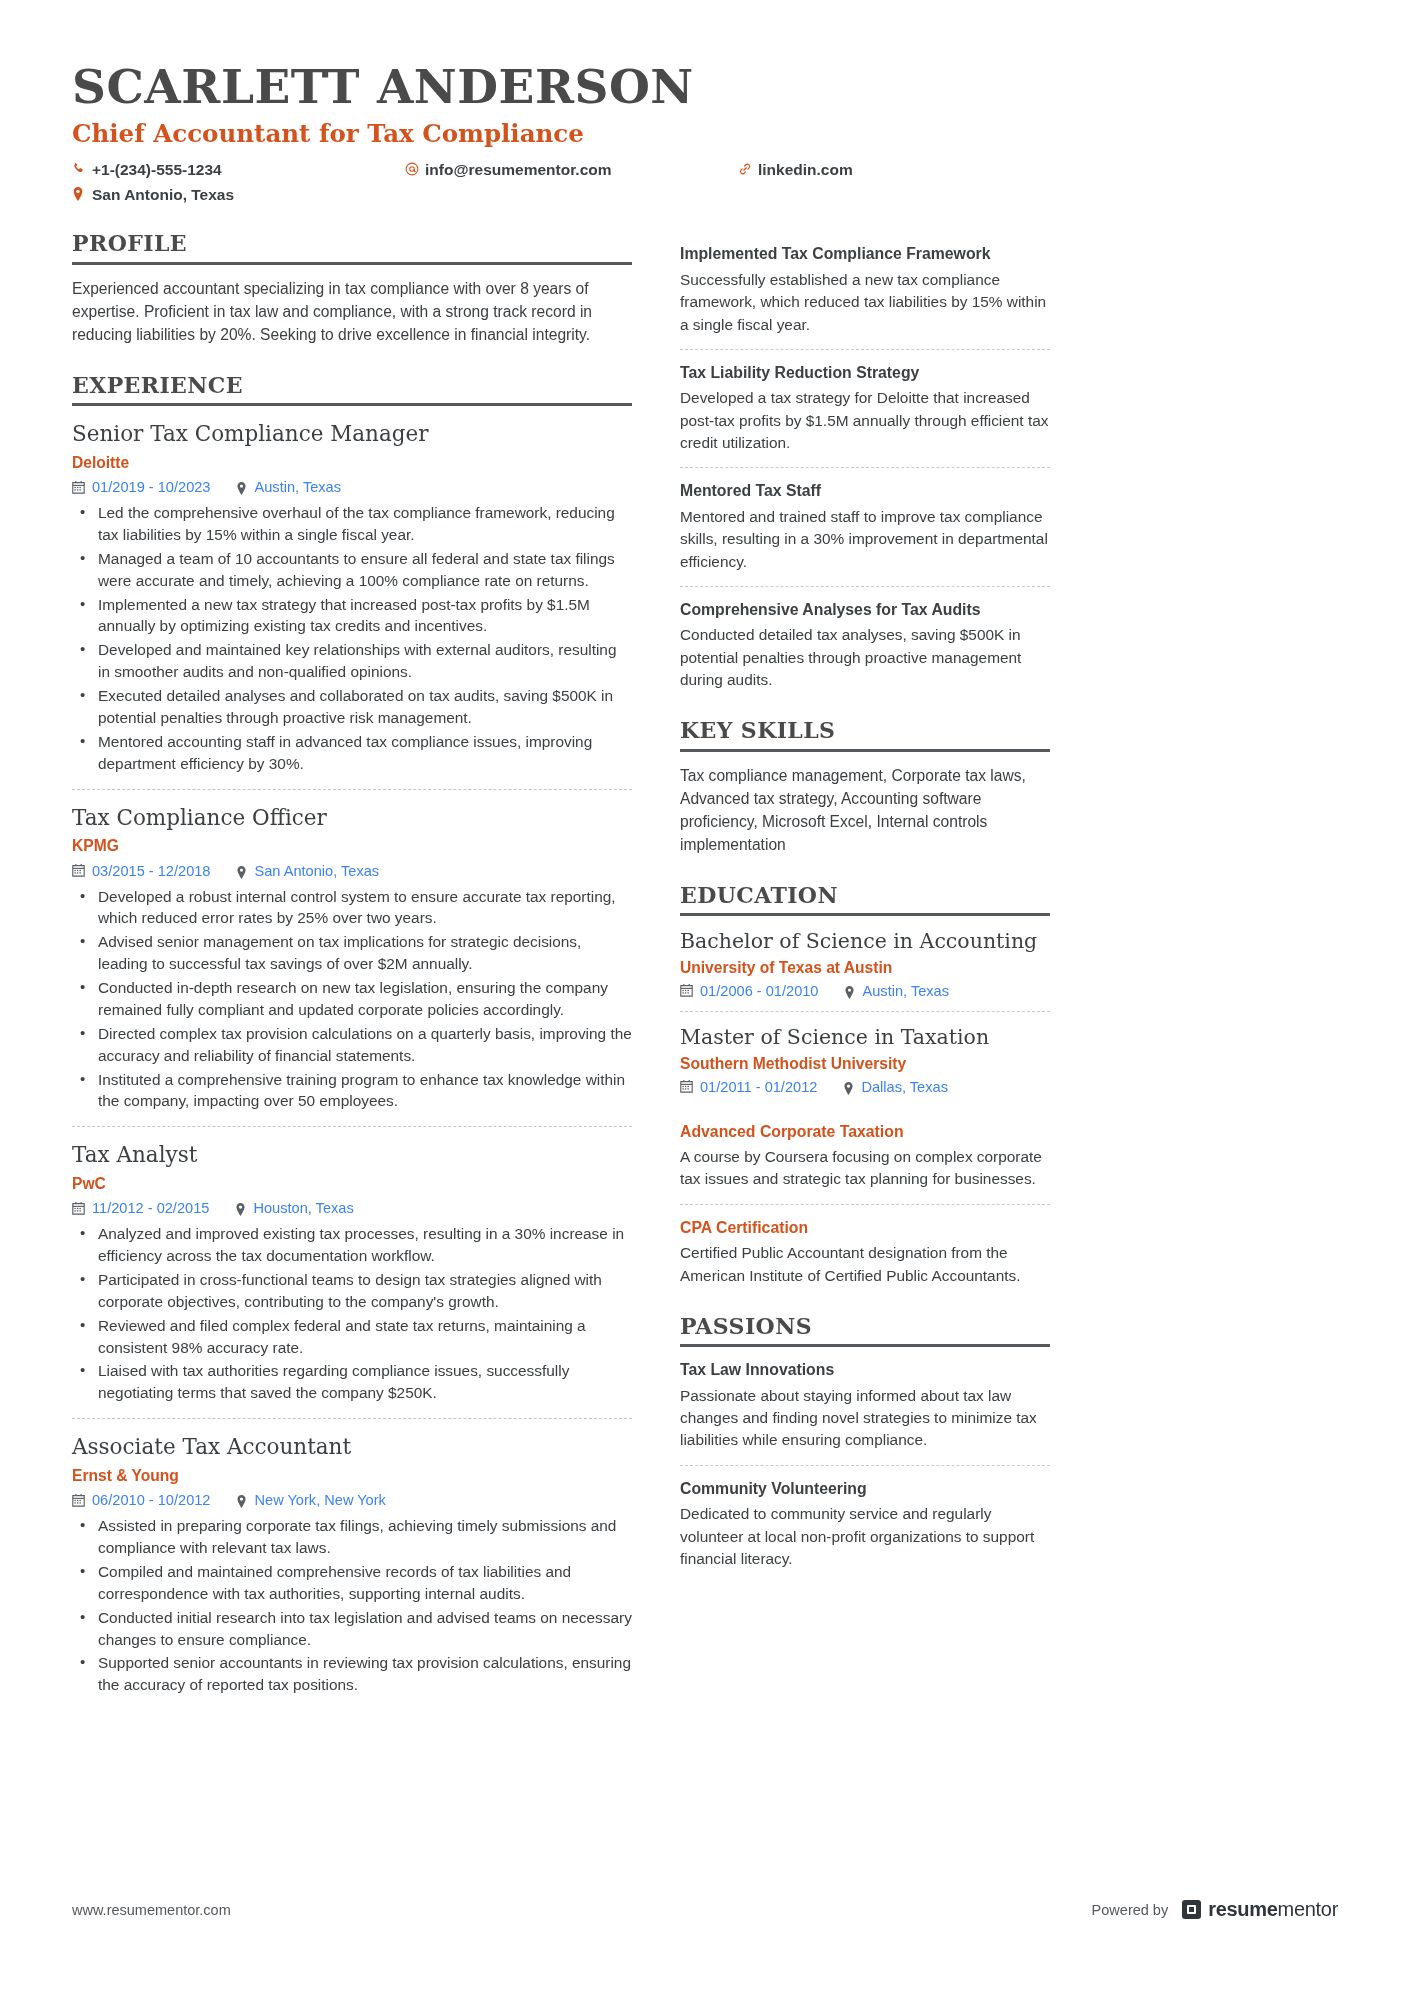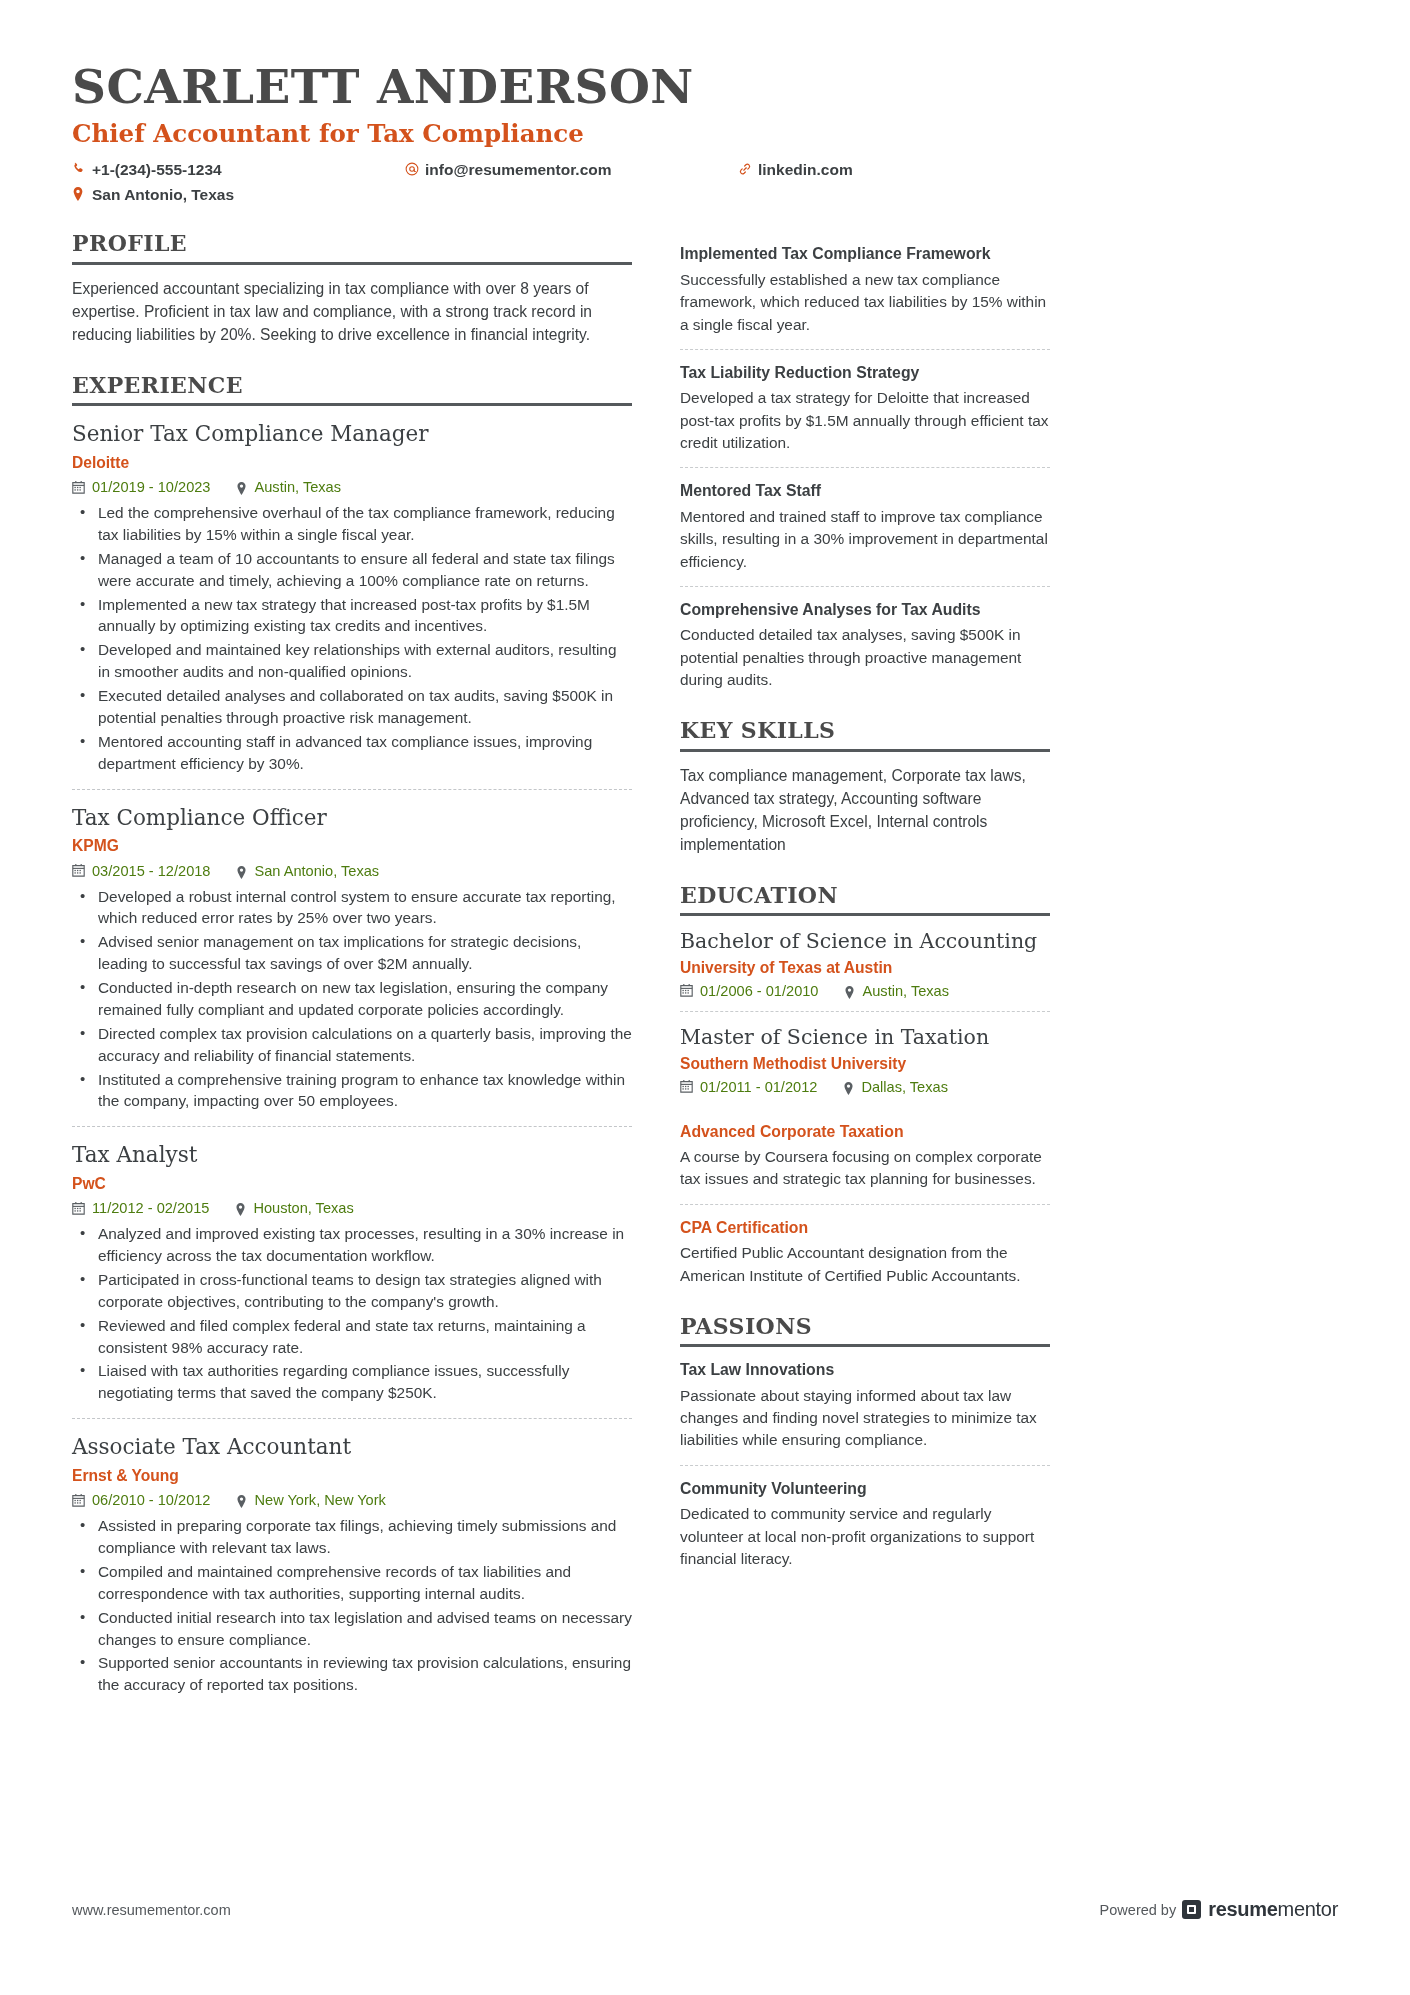--- a/index.html
+++ b/index.html
@@ -107,21 +107,21 @@
     font-weight: 700;
     color: #d4521c;
     margin-top: 4px;
     line-height: 1.35;
   }
   .job-meta {
     display: flex;
     align-items: center;
     margin-top: 6px;
     font-size: 14.6px;
-    color: #4d7c0f;
+    color: #3b82f6;
   }
   .job-meta .m-date { display: flex; align-items: center; margin-right: 26px; }
   .job-meta .m-loc  { display: flex; align-items: flex-end; }
   .job-meta .gi { margin-right: 7px; display: inline-flex; color: #5a5f63; }
   ul.bullets { list-style: none; margin-top: 7px; }
   ul.bullets li {
     position: relative;
     padding-left: 26px;
     font-size: 15.4px;
     line-height: 1.42;
@@ -209,21 +209,21 @@
     left: 72px;
     right: 72px;
     bottom: 74px;
     display: flex;
     align-items: center;
     justify-content: space-between;
     font-size: 14.5px;
     color: #54585c;
   }
   .footer-right { display: flex; align-items: center; }
-  .powered-by { margin-right: 6px; font-size: 14.5px; color: #54585c; }
+  .powered-by { margin-right: 14px; font-size: 14.5px; color: #54585c; }
   .brand {
     display: flex; align-items: center;
     font-size: 20px; letter-spacing: -0.3px;
   }
   .brand-mark {
     width: 19px; height: 19px;
     background: #2f353b;
     border-radius: 3px;
     margin-right: 7px;
     position: relative;

